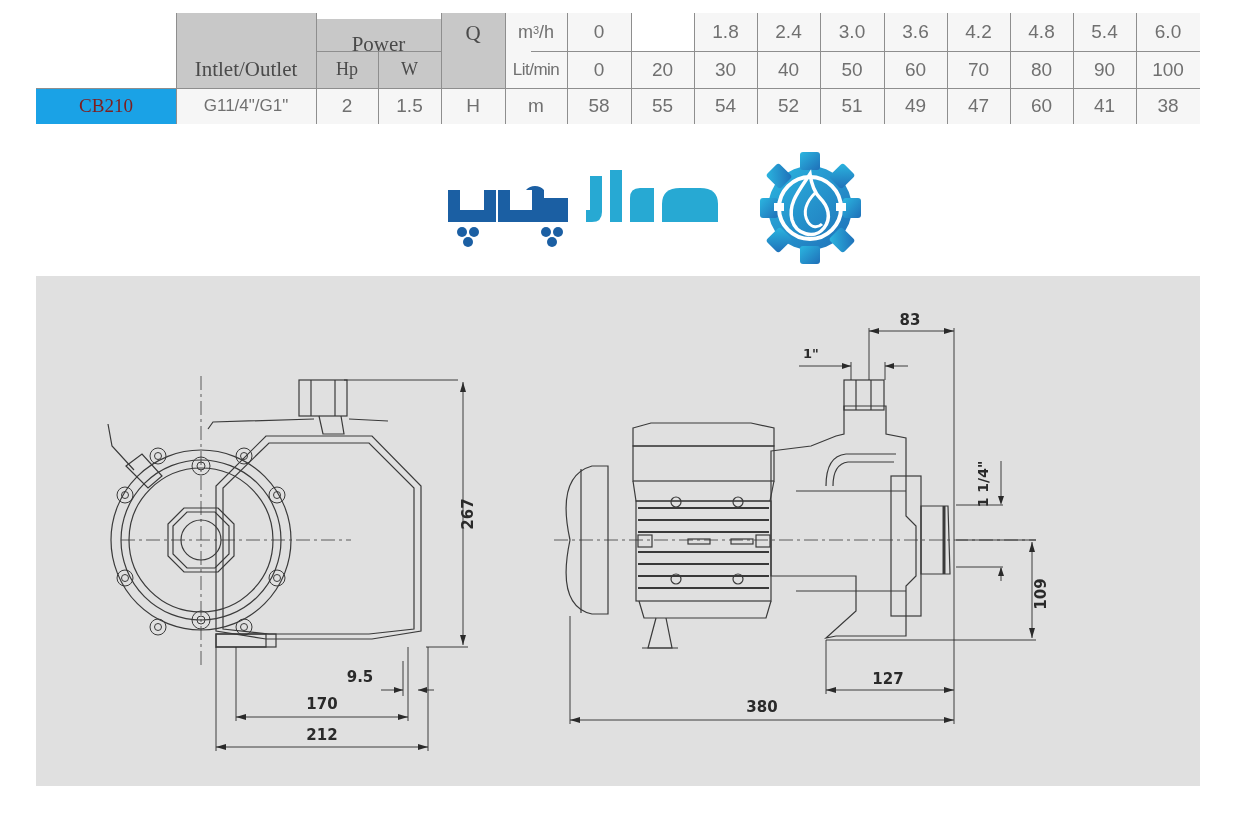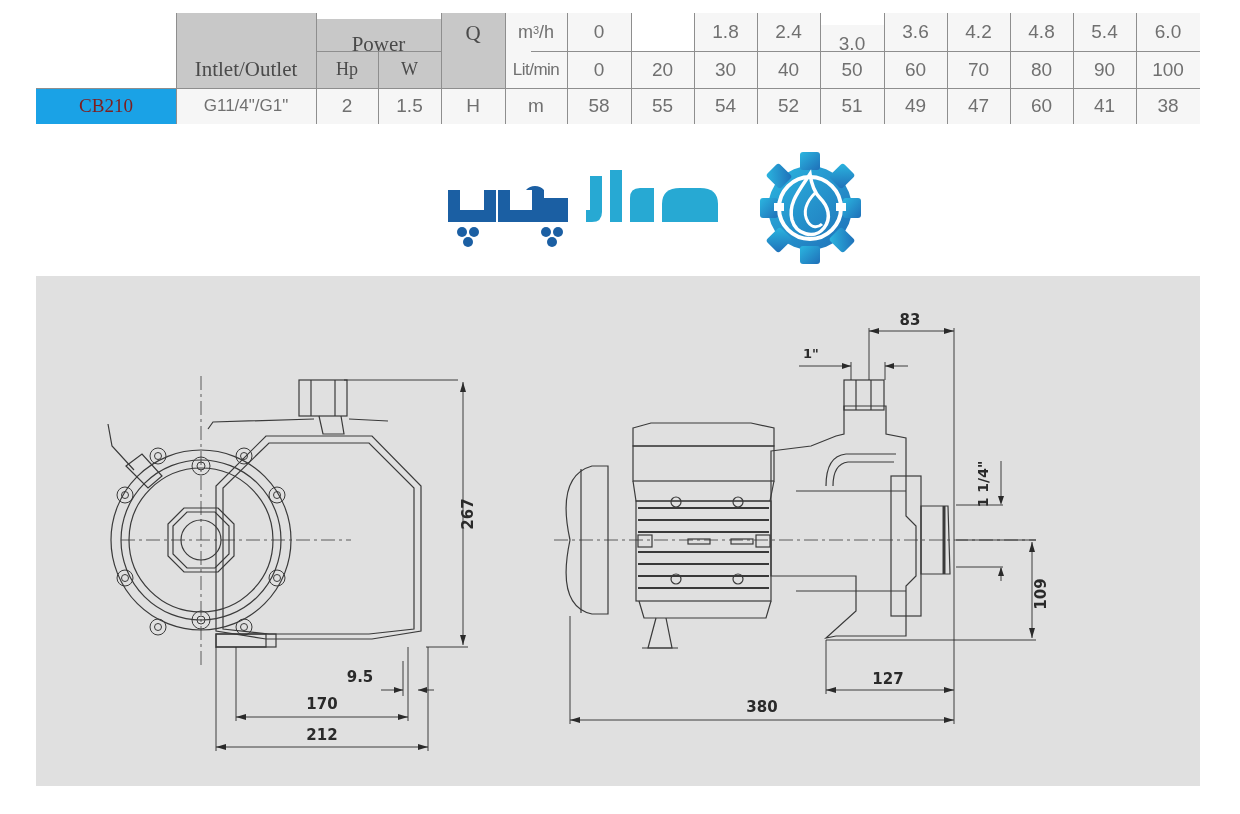--- a/index.html
+++ b/index.html
@@ -62,21 +62,21 @@
     </div>
   <div class="cell light" style="left:629px;top:0;width:63px;height:38px;margin-top:48px;">
       <span>1.2</span>
     </div>
   <div class="cell light" style="left:658px;top:0;width:63px;height:38px;">
       <span>1.8</span>
     </div>
   <div class="cell light" style="left:721px;top:0;width:63px;height:38px;">
       <span>2.4</span>
     </div>
-  <div class="cell light" style="left:784px;top:12px;width:64px;height:38px;">
+  <div class="cell light" style="left:784px;top:0;width:64px;height:38px;">
       <span>3.0</span>
     </div>
   <div class="cell light" style="left:848px;top:0;width:63px;height:38px;">
       <span>3.6</span>
     </div>
   <div class="cell light" style="left:911px;top:0;width:63px;height:38px;">
       <span>4.2</span>
     </div>
   <div class="cell light" style="left:974px;top:0;width:63px;height:38px;">
       <span>4.8</span>

